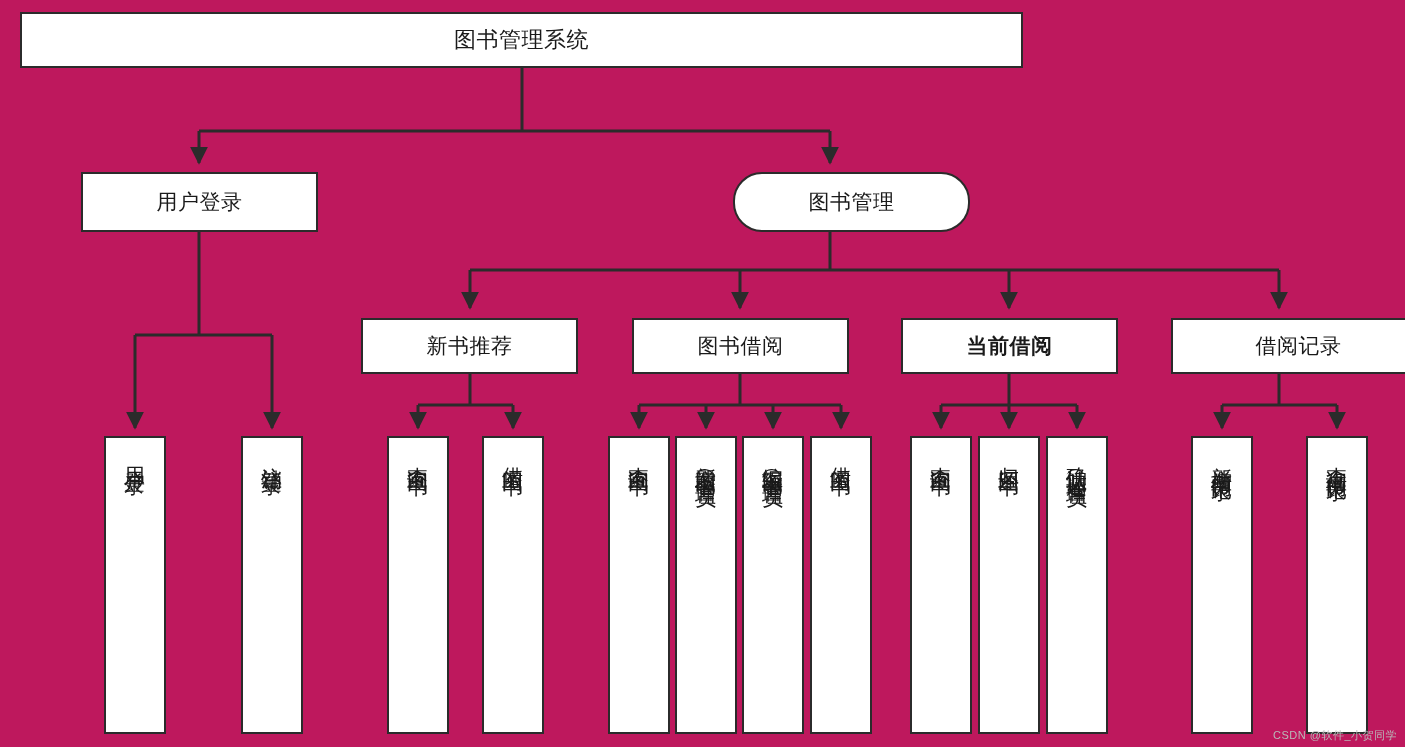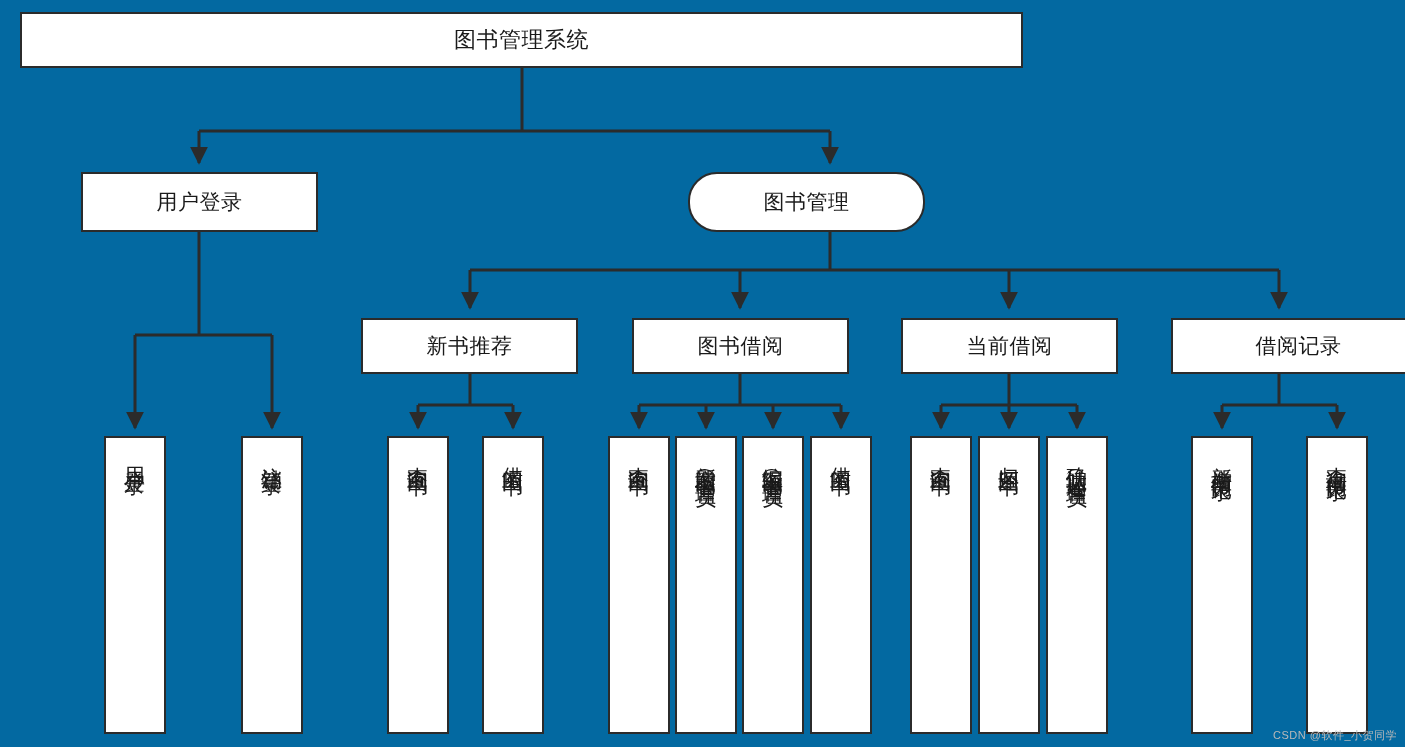--- a/index.html
+++ b/index.html
@@ -8,21 +8,21 @@
     padding: 0;
     background: #ffffff;
   }
   body {
     font-family: "Liberation Sans", "DejaVu Sans", sans-serif;
   }
   #canvas {
     position: relative;
     width: 1405px;
     height: 747px;
-    background: #0369a1;
+    background: #be185d;
     overflow: hidden;
   }
   #edges {
     position: absolute;
     left: 0;
     top: 0;
     width: 1405px;
     height: 747px;
     pointer-events: none;
   }
@@ -130,31 +130,31 @@
     </g>
   </svg>
 
   <div class="node horiz root" style="left:20px; top:12px; width:1003px; height:56px;">
     <span class="label">图书管理系统</span>
   </div>
 
   <div class="node horiz" style="left:81px; top:172px; width:237px; height:60px;">
     <span class="label">用户登录</span>
   </div>
-  <div class="node horiz" style="left:688px; top:172px; width:237px; height:60px;border-radius:29px;">
+  <div class="node horiz" style="left:733px; top:172px; width:237px; height:60px;border-radius:29px;">
     <span class="label">图书管理</span>
   </div>
 
   <div class="node horiz" style="left:632px; top:318px; width:217px; height:56px;">
     <span class="label">图书借阅</span>
   </div>
   <div class="node horiz" style="left:361px; top:318px; width:217px; height:56px;">
     <span class="label">新书推荐</span>
   </div>
-  <div class="node horiz" style="left:901px; top:318px; width:217px; height:56px;">
+  <div class="node horiz" style="left:901px; top:318px; width:217px; height:56px;font-weight:bold;">
     <span class="label">当前借阅</span>
   </div>
   <div class="node horiz" style="left:1171px; top:318px; width:255px; height:56px;">
     <span class="label">借阅记录</span>
   </div>
 
   <div class="node vert" style="left:104px; top:436px; width:62px; height:298px;">
     <span class="label">用户登录</span>
   </div>
   <div class="node vert" style="left:241px; top:436px; width:62px; height:298px;">

